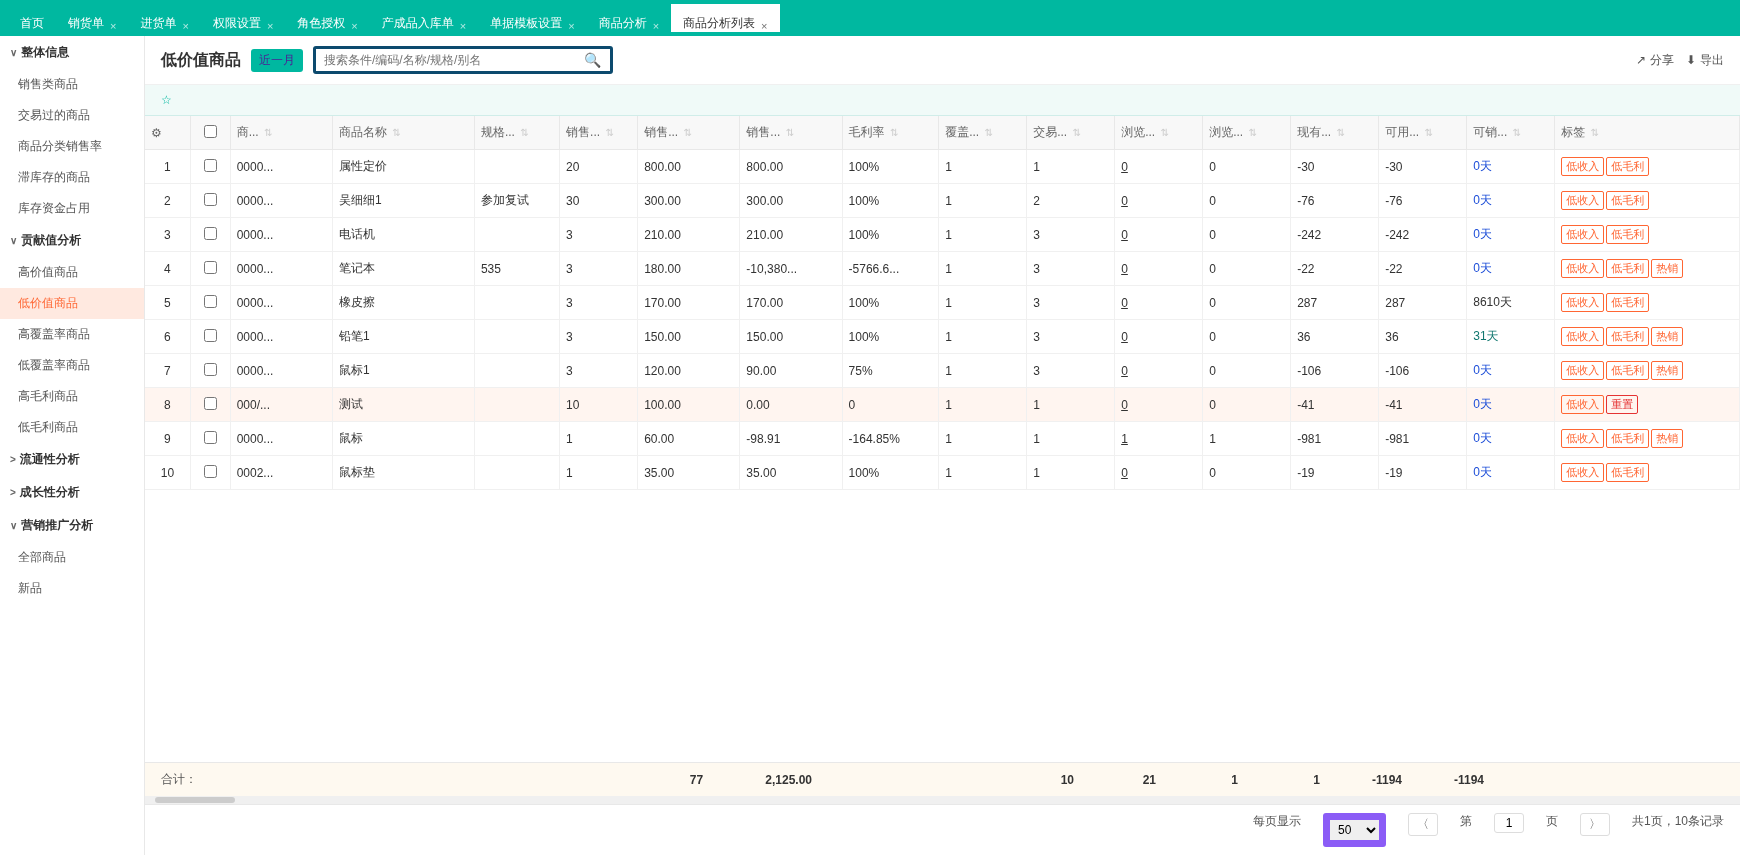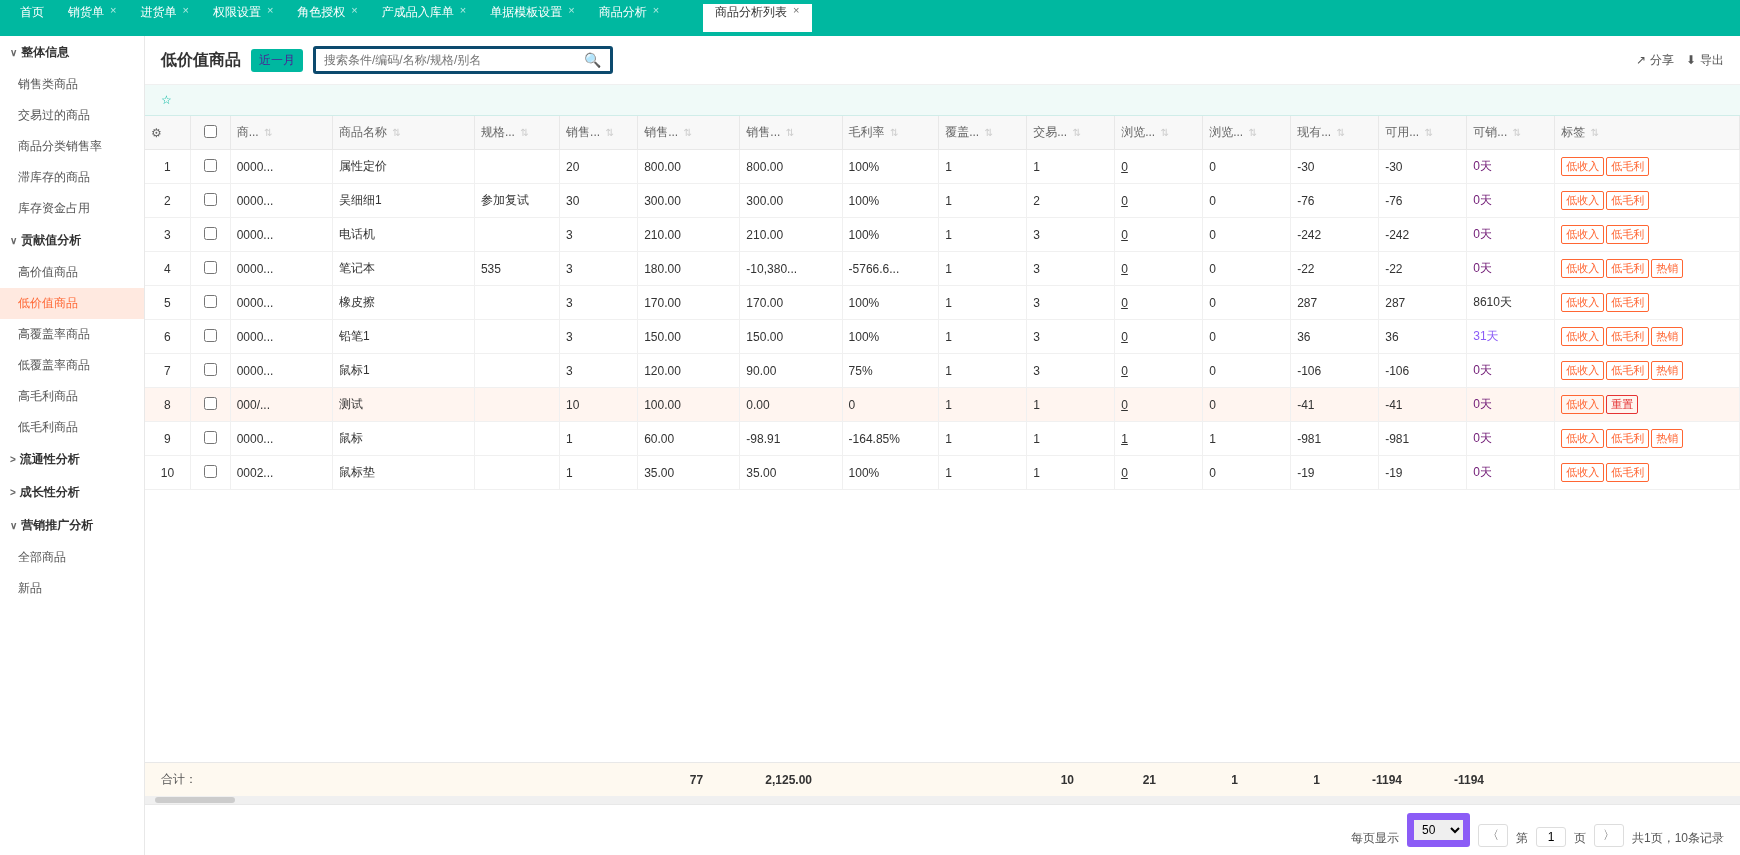--- a/index.html
+++ b/index.html
@@ -11,26 +11,26 @@
       height: 36px;
       display: flex;
       align-items: center;
       padding: 0 8px;
       color: #fff;
     }
     .top-nav .nav-item {
       padding: 0 12px;
       height: 28px;
       display: flex;
-      align-items: flex-start;
+      align-items: flex-end;
       cursor: pointer;
       white-space: nowrap;
       font-size: 13px;
     }
-    .top-nav .nav-item.active { background: #fff; color: #333; margin-left: 32px; }
+    .top-nav .nav-item.active { background: #fff; color: #333; }
     .top-nav .nav-item .close-btn { margin-left: 6px; font-size: 11px; opacity: 0.7; }
 
     
     .main-layout {
       display: flex;
       height: calc(100vh - 36px);
     }
 
     
     .sidebar {
@@ -178,44 +178,44 @@
       display: inline-block;
       border: 1px solid;
       border-radius: 2px;
       padding: 1px 4px;
       font-size: 11px;
       margin-right: 2px;
     }
     .tag-orange { color: #ff6633; border-color: #ff6633; }
     .tag-red { color: #e53333; border-color: #e53333; }
     .underline { text-decoration: underline; cursor: pointer; }
-    .day-orange { color: #701a75; font-size: 12px; }
+    .day-orange { color: #1d4ed8; font-size: 12px; }
 
     
     .footer-summary {
       background: #fef9f0;
       border-top: 1px solid #e8e8e8;
       padding: 8px 16px;
       display: flex;
       align-items: center;
       gap: 20px;
       font-size: 12px;
       color: #333;
     }
     .summary-label { color: #555; }
     .summary-val { font-weight: bold; }
 
     
     .pagination-bar {
       display: flex;
-      align-items: flex-end;
+      align-items: flex-start;
       justify-content: flex-end;
       padding: 8px 16px;
       border-top: 1px solid #e8e8e8;
-      gap: 8px;
+      gap: 22px;
       font-size: 12px;
       color: #555;
       background: #fff;
     }
     .pagination-bar select {
       border: 7px solid #8b5cf6;
       border-radius: 3px;
       padding: 2px 4px;
       font-size: 12px;
     }
@@ -536,21 +536,21 @@
     <td>3</td>
     <td>150.00</td>
     <td>150.00</td>
     <td>100%</td>
     <td>1</td>
     <td>3</td>
     <td><span class="underline">0</span></td>
     <td>0</td>
     <td>36</td>
     <td>36</td>
-    <td><span style="color:#8b5cf6">31天</span></td>
+    <td><span style="color:#0f766e">31天</span></td>
     <td><span class="tag tag-orange">低收入</span><span class="tag tag-orange">低毛利</span><span class="tag tag-orange">热销</span></td>
   </tr>
             <tr>
     <td class="checkbox-cell">7</td>
     <td class="checkbox-cell"><input type="checkbox" style=""></td>
     <td>0000...</td>
     <td>鼠标1</td>
     <td></td>
     <td>3</td>
     <td>120.00</td>

